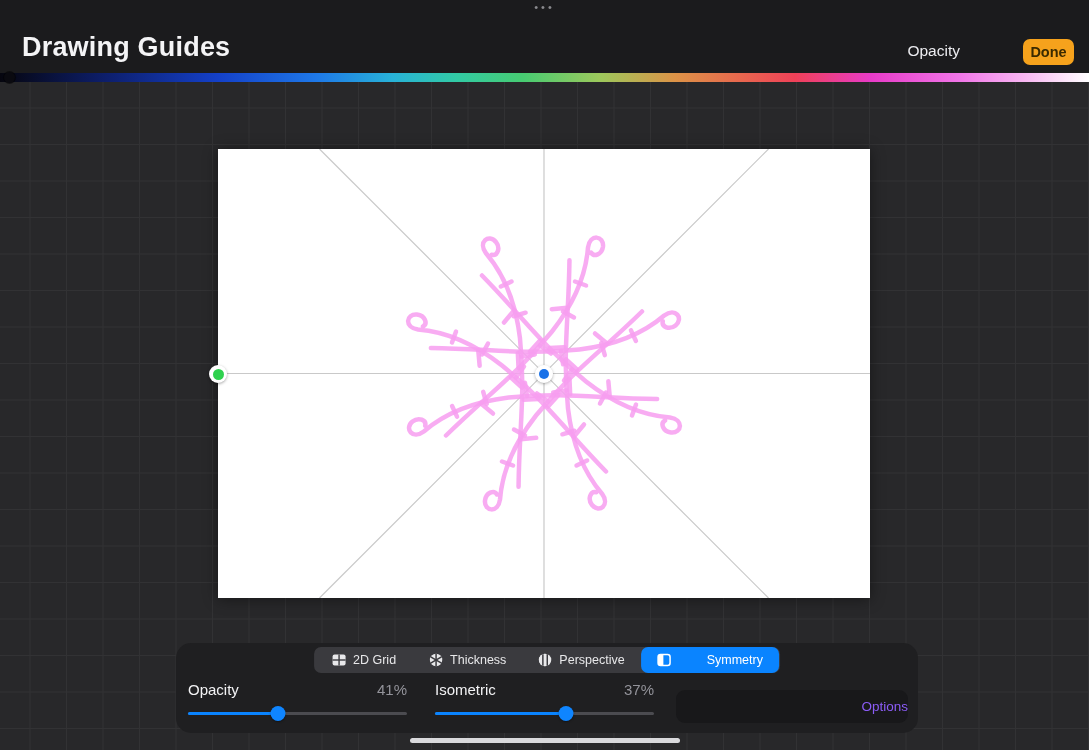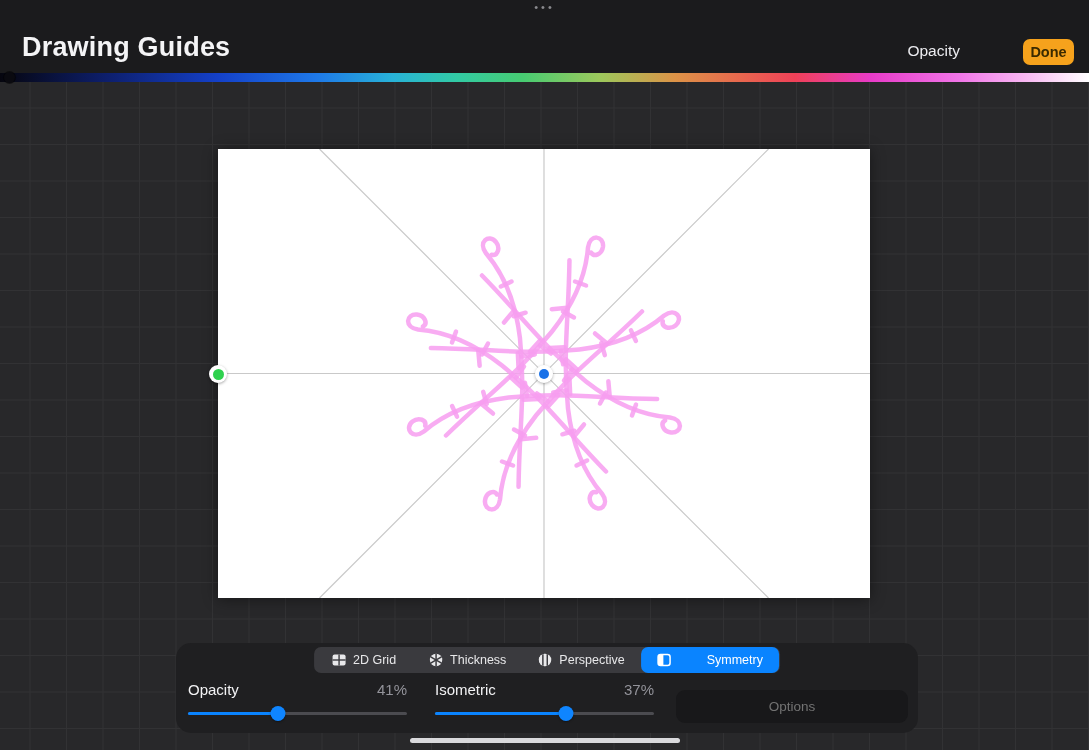--- a/index.html
+++ b/index.html
@@ -61,22 +61,22 @@
   .slider-group.thickness { left:259px; }
   .slider-head { display:flex; justify-content:space-between; align-items:baseline; }
   .slider-label { color:#f2f2f4; font-size:15px; }
   .slider-value { color:#93939a; font-size:15px; }
   .slider-track { position:relative; margin-top:14px; height:3px; background:#4b4b50; border-radius:2px; cursor:pointer; }
   .slider-fill { position:absolute; left:0; top:0; height:3px; background:#0a84ff; border-radius:2px; }
   .slider-thumb { position:absolute; top:-6px; width:15px; height:15px; border-radius:50%;
     background:#0f85ff; transform:translateX(-50%); box-shadow:0 1px 2px rgba(0,0,0,0.4); cursor:grab; }
 
   .options-btn { position:absolute; left:500px; top:47px; width:232px; height:33px;
-    background:#18181a; border:none; border-radius:9px; color:#737373; font-size:13.5px;
-    font-family:inherit; cursor:pointer; }
+    background:#18181a; border:none; border-radius:9px; color:#8b5cf6; font-size:13.5px;
+    font-family:inherit; cursor:pointer;text-align:right; }
 
   
   .home-indicator { position:absolute; left:410px; top:738px; width:270px; height:5px;
     background:#d9d9dc; border-radius:3px; cursor:pointer; z-index:6; }
 </style>
 </head>
 <body>
 
 <div class="stage">
 

